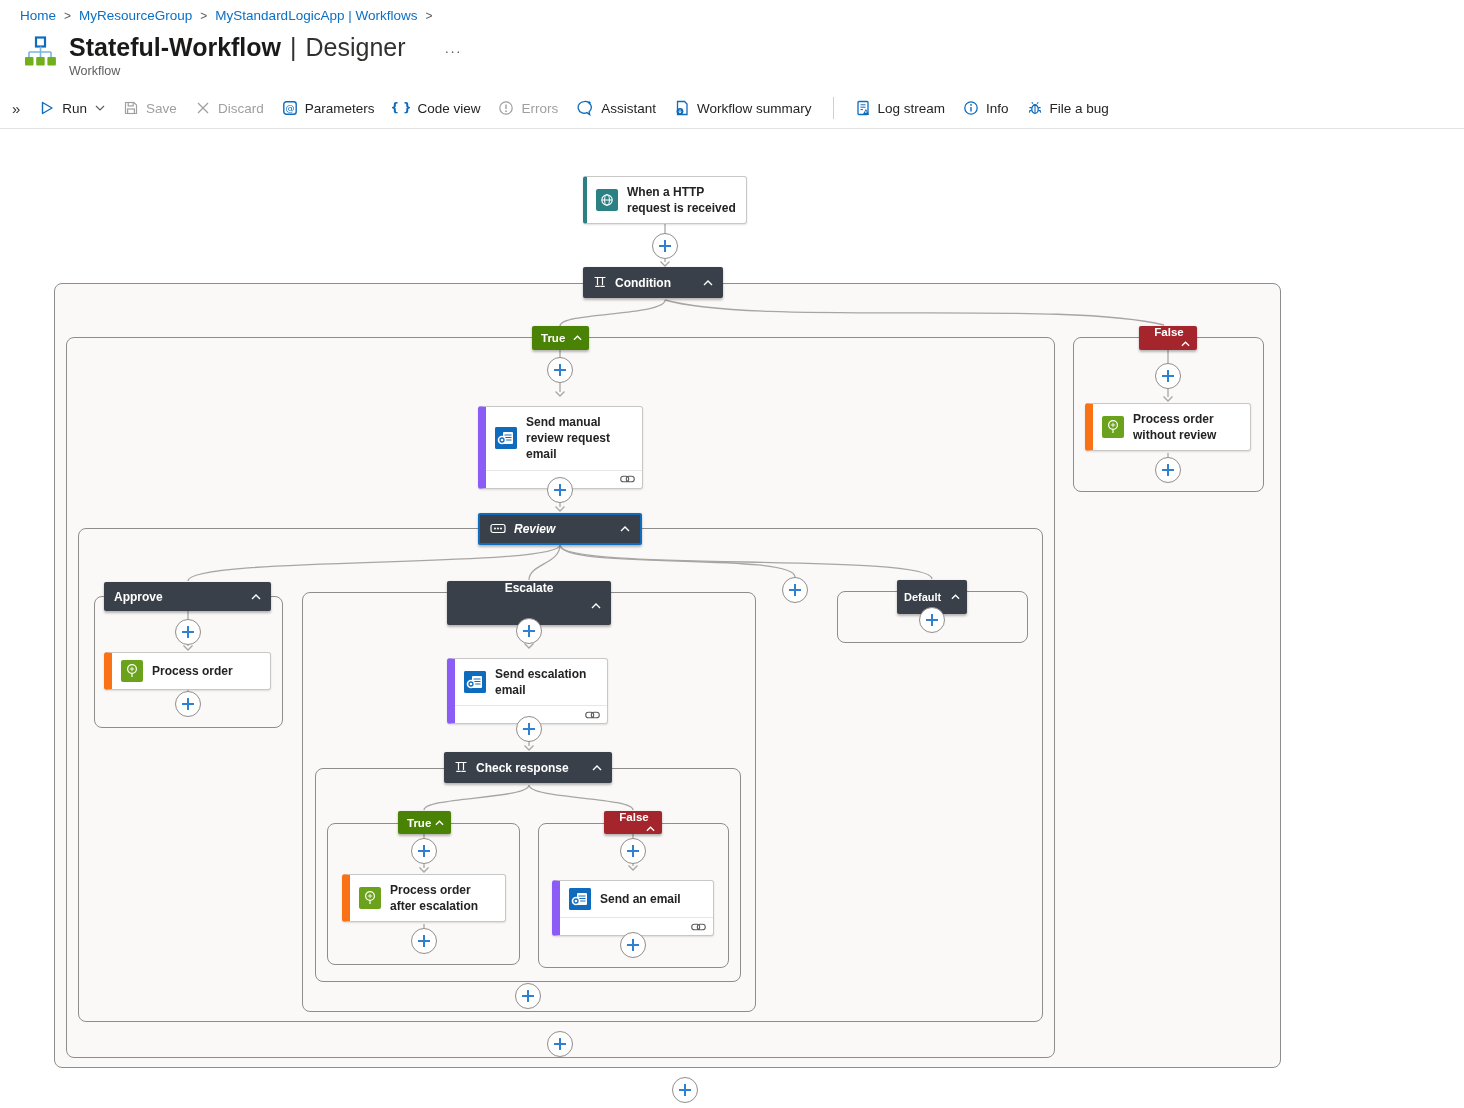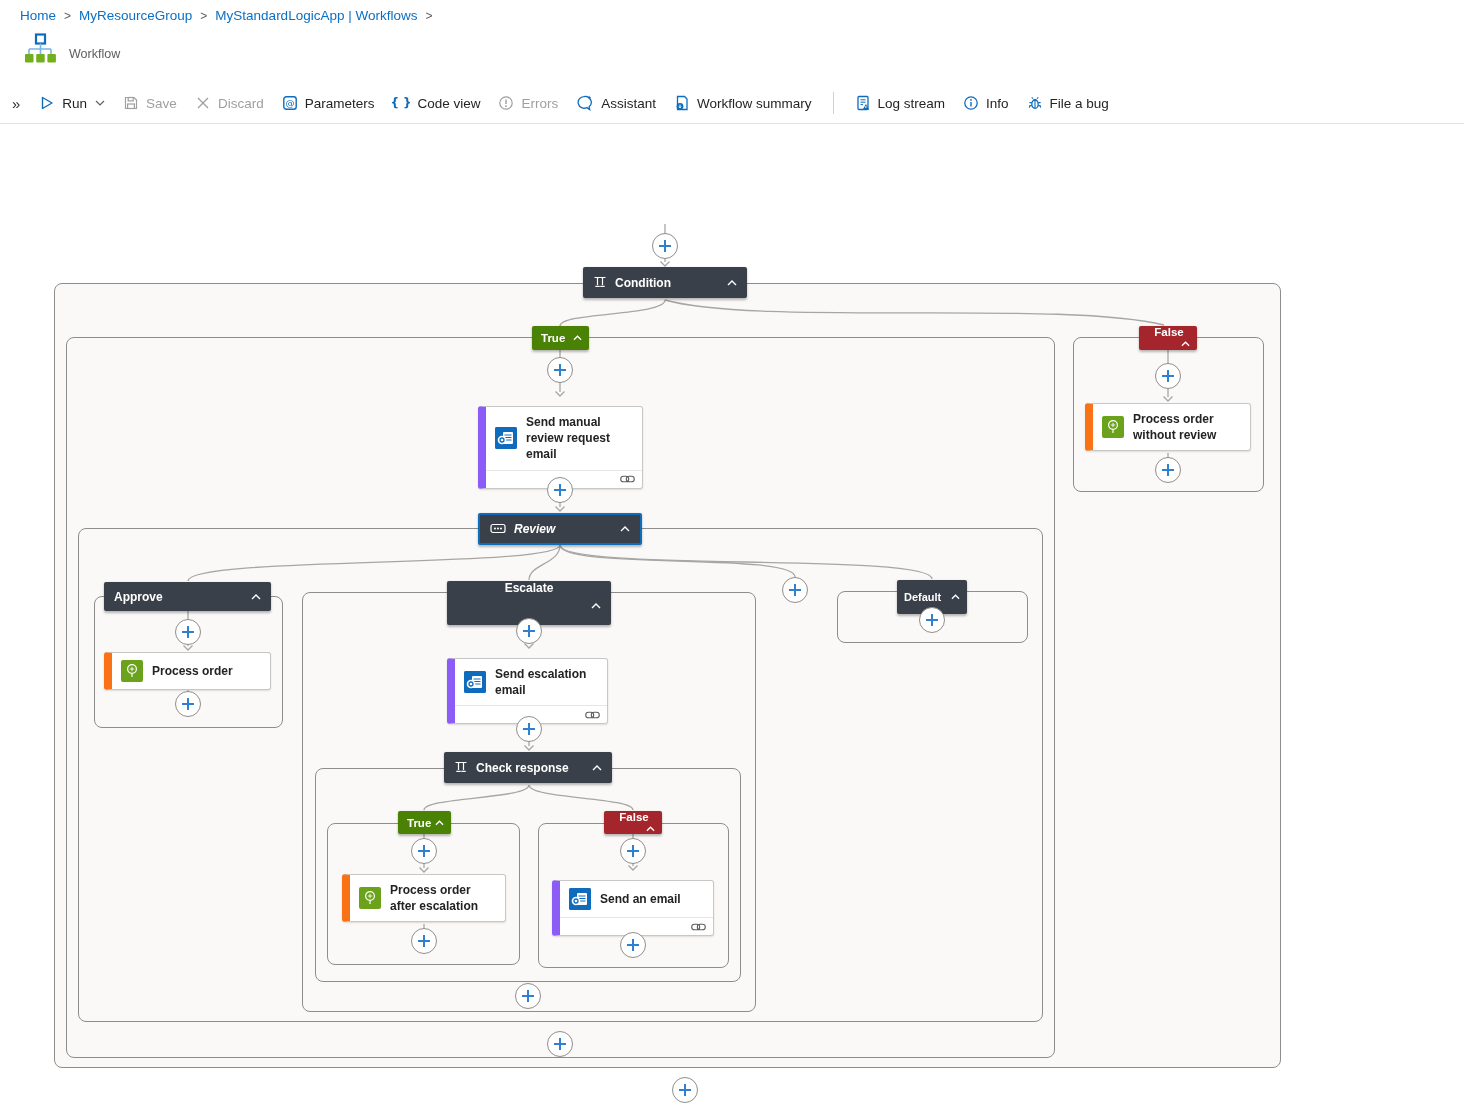--- a/index.html
+++ b/index.html
@@ -76,20 +76,26 @@
     <span>
       <svg width="32" height="36" viewBox="0 0 32 36">
         <rect x="12" y="1.5" width="9" height="9" fill="#fff" stroke="#0f6cbd" stroke-width="2.2"></rect>
         <path d="M16.5 10.5 V16 M5 16 H27 M5 16 V21 M16.5 16 V21 M27 16 V21" fill="none" stroke="#79b6e3" stroke-width="1.6"></path>
         <rect x="1" y="21" width="8.5" height="8.5" rx="1" fill="#71af1d"></rect>
         <rect x="12.2" y="21" width="8.5" height="8.5" rx="1" fill="#71af1d"></rect>
         <rect x="23.4" y="21" width="8.5" height="8.5" rx="1" fill="#71af1d"></rect>
       </svg>
     </span>
     <div class="title-col">
+      <div class="title-row">
+        <span class="title-primary">Stateful-Workflow</span>
+        <span class="title-sep">|</span>
+        <span class="title-secondary">Designer</span>
+        <span class="title-overflow">···</span>
+      </div>
       <span class="subtitle">Workflow</span>
     </div>
   </div>
 
   <div class="toolbar">
     <span class="tb-collapse">»</span>
 
     <div class="tb-item">
       <span class="tb-icon">
           <svg width="16" height="16" viewBox="0 0 16 16">
@@ -250,22 +256,34 @@
       <path d="M424 924 V934"></path>
       <path d="M633 834 V866"></path>
         <path d="M628.5 865.5 L633 870 L637.5 865.5"></path>
       <path d="M633 928 V938"></path>
       <path d="M1168 349 V397"></path>
         <path d="M1163.5 396.5 L1168 401 L1172.5 396.5"></path>
       <path d="M1168 453 V462"></path>
     </g>
   </svg>
 
-
-  <div class="scope-header" style="left:583px;top:267px;width:164px;height:31px;">
+  <div class="card accent-teal" style="left:583px;top:176px;width:164px;">
+    <div class="card-main">
+      <span class="node-icon teal">
+        <svg width="14" height="14" viewBox="0 0 14 14">
+            <circle cx="7" cy="7" r="5.2" fill="none" stroke="#fff" stroke-width="1.1"></circle>
+            <ellipse cx="7" cy="7" rx="2.4" ry="5.2" fill="none" stroke="#fff" stroke-width="1"></ellipse>
+            <path d="M1.8 7 H12.2" stroke="#fff" stroke-width="1"></path>
+          </svg>
+      </span>
+      <span class="card-label">When a HTTP request is received</span>
+    </div>
+  </div>
+
+  <div class="scope-header" style="left:583px;top:267px;width:140px;height:31px;">
     <span><svg width="14" height="12" viewBox="0 0 14 12">
           <path d="M1.5 1.5 H12.5 M4.5 1.5 V9 M9.5 1.5 V9 M2.3 10.3 H6.7 M7.3 10.3 H11.7" stroke="#fff" stroke-width="1.2" fill="none"></path>
         </svg></span>
     <span class="scope-label">Condition</span>
     <span class="chev">
         <svg width="10" height="6" viewBox="0 0 10 6">
           <path d="M1 5 L5 1 L9 5" fill="none" stroke="#fff" stroke-width="1.4"></path>
         </svg>
       </span>
   </div>

